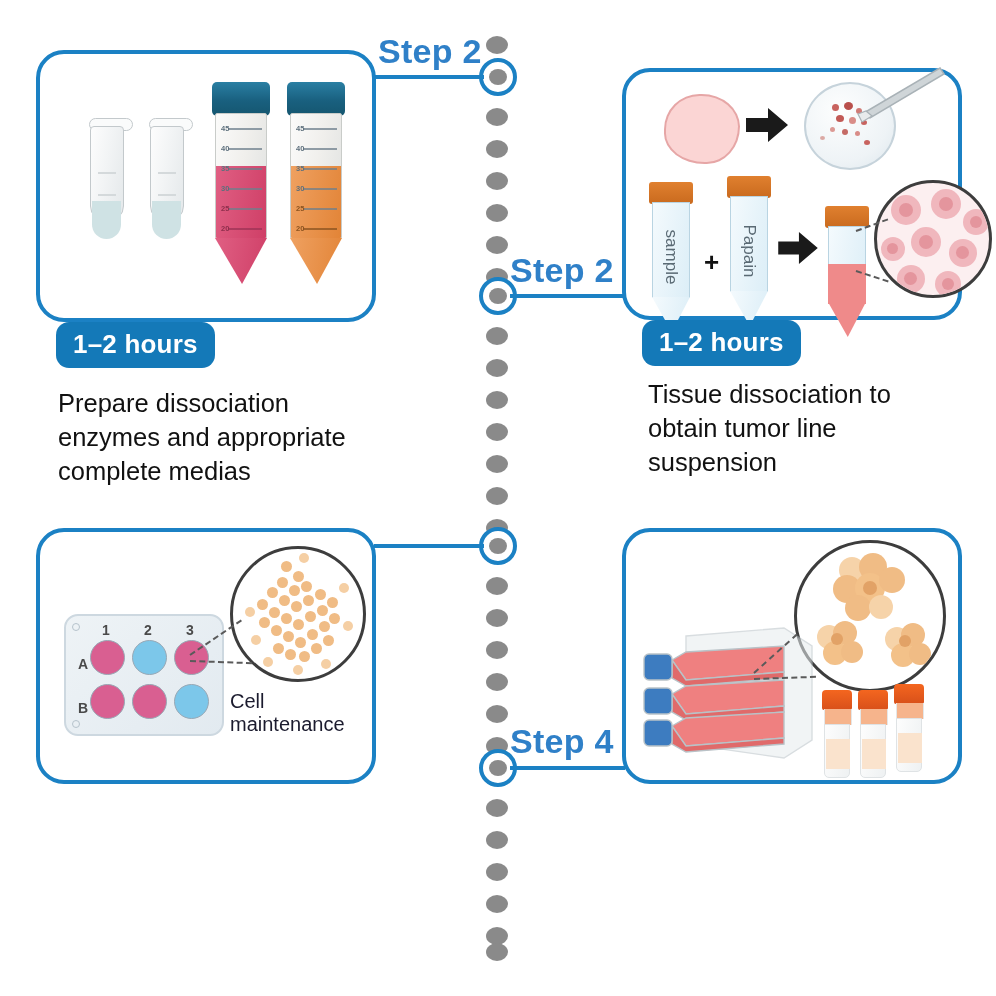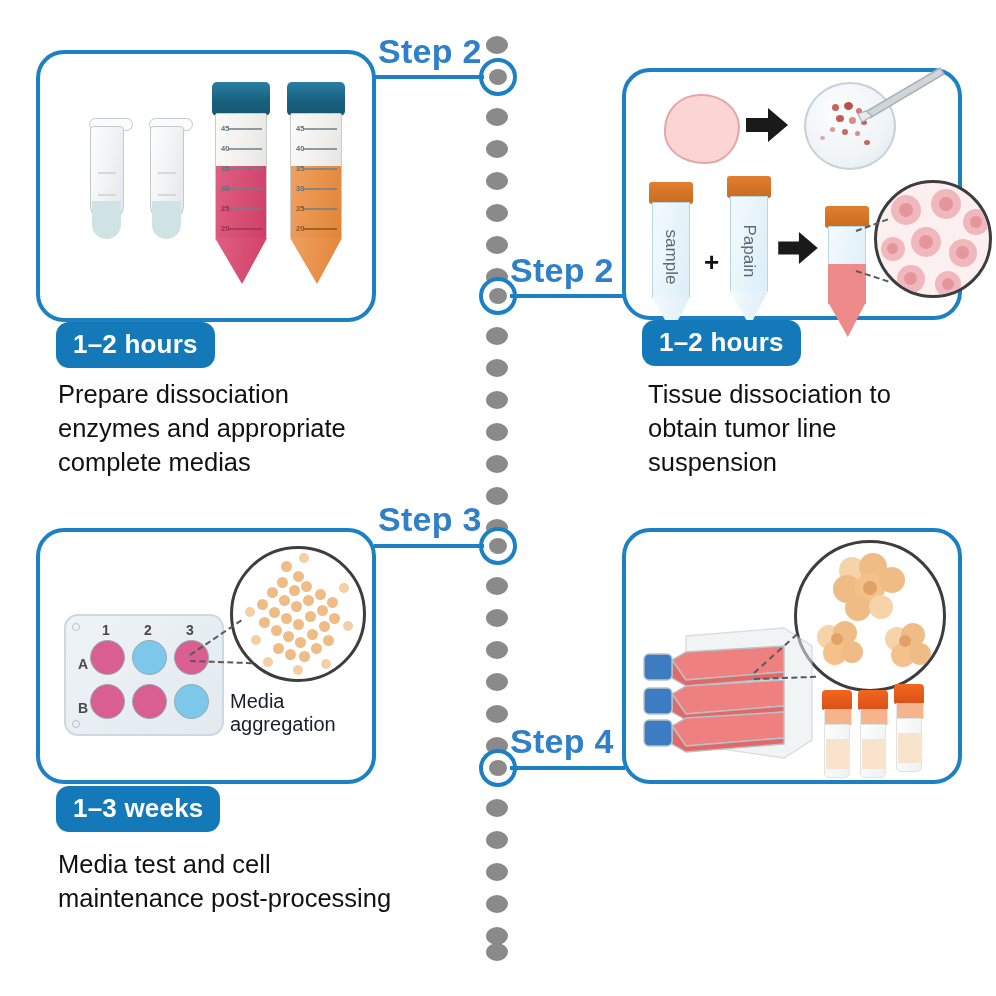--- a/index.html
+++ b/index.html
@@ -200,21 +200,21 @@
         <div class="grad" style="top:114px;background:#8a5320"></div>
           <div class="gnum" style="top:110px;color:#8a5320">20</div>
       </div>
       <div class="tip">
           <div class="tipfill" style="background:linear-gradient(100deg,#efa161,#e28437);"></div>
         </div>
     </div>
   </div>
 
   <div class="badge" style="left:56px;top:322px;">1–2 hours</div>
-  <div class="caption" style="left:58px;top:378px;width:360px;">Prepare dissociation
+  <div class="caption" style="left:58px;top:387px;width:360px;">Prepare dissociation
 enzymes and appropriate
 complete medias</div>
 
   <div class="steplabel" style="left:510px;top:251px;">Step 2</div>
 
   <div class="panel" style="left:622px;top:68px;width:340px;height:252px;">
 
     <div class="blob" style="left:38px;top:22px;width:72px;height:66px;"></div>
     <svg class="art" style="left:120px;top:36px;" width="42" height="34" viewBox="0 0 42 34">
       <path d="M0 10 H22 V0 L42 17 L22 34 V24 H0 Z" fill="#1a1a1a"></path>
@@ -284,21 +284,20 @@
     </div>
     <div class="dashed" style="left:230px;top:158px;width:34px;transform:rotate(-20deg);"></div>
     <div class="dashed" style="left:230px;top:198px;width:34px;transform:rotate(18deg);"></div>
   </div>
 
   <div class="badge" style="left:642px;top:320px;">1–2 hours</div>
   <div class="caption" style="left:648px;top:378px;width:340px;">Tissue dissociation to
 obtain tumor line
 suspension</div>
 
-  <div class="steplabel" style="left:378px;top:500px;">Step 3</div>
 
   <div class="panel" style="left:36px;top:528px;width:340px;height:256px;">
 
     <div class="mag" style="left:190px;top:14px;width:136px;height:136px;">
       <span style="position:absolute;left:48px;top:12px;width:11px;height:11px;border-radius:50%;background:#f0bc85;"></span>
       <span style="position:absolute;left:60px;top:22px;width:11px;height:11px;border-radius:50%;background:#f0bc85;"></span>
       <span style="position:absolute;left:44px;top:28px;width:11px;height:11px;border-radius:50%;background:#f0bc85;"></span>
       <span style="position:absolute;left:56px;top:36px;width:11px;height:11px;border-radius:50%;background:#f0bc85;"></span>
       <span style="position:absolute;left:68px;top:32px;width:11px;height:11px;border-radius:50%;background:#f0bc85;"></span>
       <span style="position:absolute;left:34px;top:38px;width:11px;height:11px;border-radius:50%;background:#f0bc85;"></span>
@@ -347,26 +346,23 @@
       <div class="well" style="left:66px;top:24px;width:35px;height:35px;background:#7cc7ea;"></div>
       <div class="well" style="left:108px;top:24px;width:35px;height:35px;background:#d95f91;"></div>
       <div class="well" style="left:24px;top:68px;width:35px;height:35px;background:#d95f91;"></div>
       <div class="well" style="left:66px;top:68px;width:35px;height:35px;background:#d95f91;"></div>
       <div class="well" style="left:108px;top:68px;width:35px;height:35px;background:#7cc7ea;"></div>
     </div>
 
     <div class="dashed" style="left:150px;top:122px;width:62px;transform:rotate(-34deg);"></div>
     <div class="dashed" style="left:150px;top:128px;width:62px;transform:rotate(2deg);"></div>
 
-    <div style="position:absolute;left:190px;top:158px;font-size:20px;color:#1b1b2e;">Media aggregation</div>
+    <div style="position:absolute;left:190px;top:158px;font-size:20px;color:#1b1b2e;">Cell maintenance</div>
   </div>
 
-  <div class="badge" style="left:56px;top:786px;">1–3 weeks</div>
-  <div class="caption" style="left:58px;top:848px;width:400px;">Media test and cell
-maintenance post-processing</div>
 
   <div class="steplabel" style="left:510px;top:722px;">Step 4</div>
 
   <div class="panel" style="left:622px;top:528px;width:340px;height:256px;">
 
     <div class="mag" style="left:168px;top:8px;width:152px;height:152px;">
       <span style="position:absolute;left:42px;top:14px;width:26px;height:26px;border-radius:50%;background:#f6d3a9;"></span>
       <span style="position:absolute;left:62px;top:10px;width:28px;height:28px;border-radius:50%;background:#f0bc85;"></span>
       <span style="position:absolute;left:36px;top:32px;width:28px;height:28px;border-radius:50%;background:#f0bc85;"></span>
       <span style="position:absolute;left:58px;top:30px;width:30px;height:30px;border-radius:50%;background:#f3c189;"></span>

